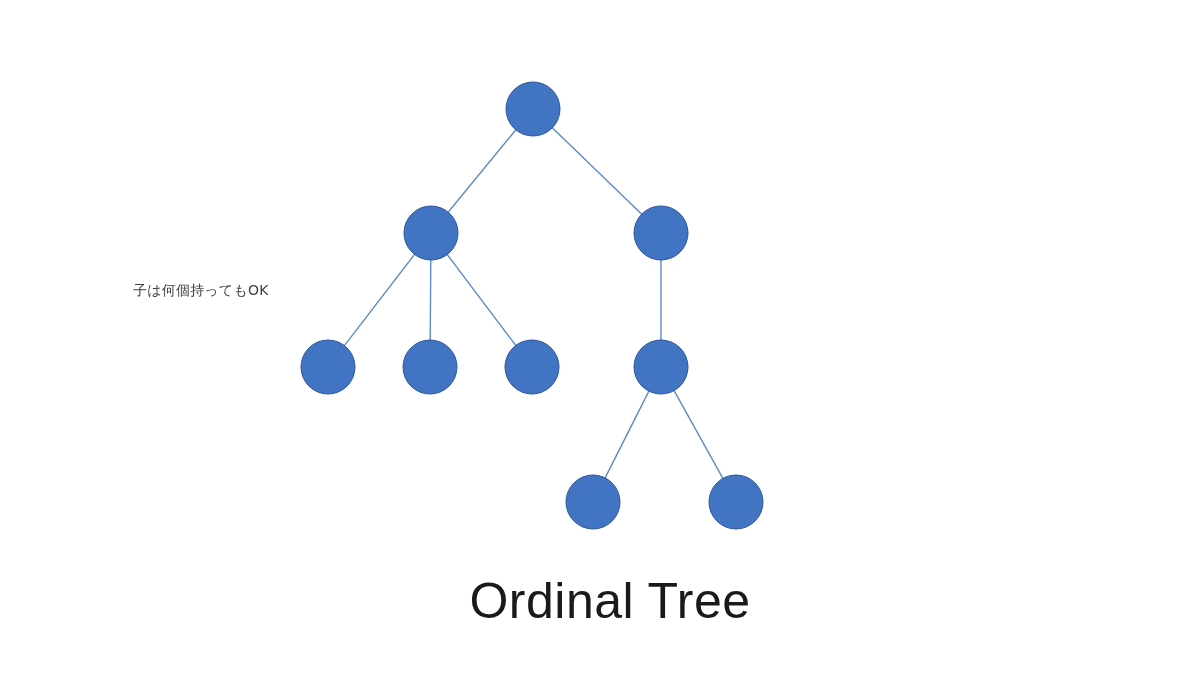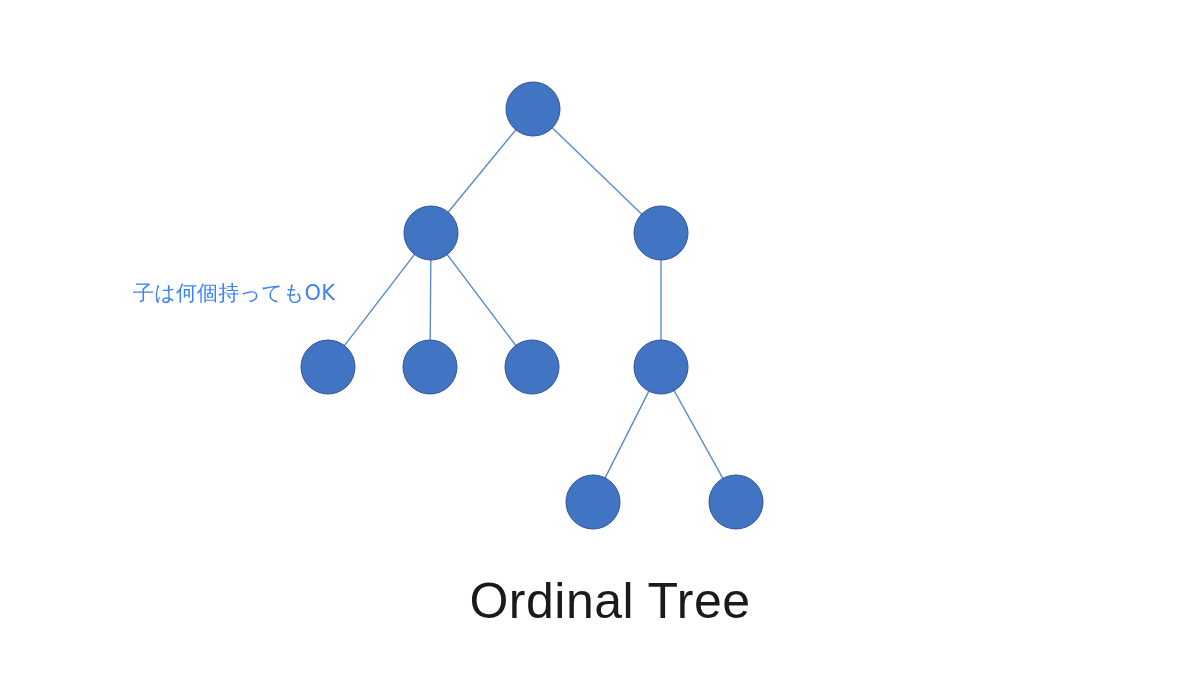--- a/index.html
+++ b/index.html
@@ -70,17 +70,17 @@
         <circle cx="661" cy="233" r="27" fill="#4274C4" stroke="#2F5597" stroke-width="1"></circle>
         <circle cx="328" cy="367" r="27" fill="#4274C4" stroke="#2F5597" stroke-width="1"></circle>
         <circle cx="430" cy="367" r="27" fill="#4274C4" stroke="#2F5597" stroke-width="1"></circle>
         <circle cx="532" cy="367" r="27" fill="#4274C4" stroke="#2F5597" stroke-width="1"></circle>
         <circle cx="661" cy="367" r="27" fill="#4274C4" stroke="#2F5597" stroke-width="1"></circle>
         <circle cx="593" cy="502" r="27" fill="#4274C4" stroke="#2F5597" stroke-width="1"></circle>
         <circle cx="736" cy="502" r="27" fill="#4274C4" stroke="#2F5597" stroke-width="1"></circle>
       </g>
   </svg>
 
-  <div class="annotation-text" style="left: 133px; top: 283px; font-size: 21px; color: #3b82f6;">子は何個持ってもOK</div>
+  <div class="annotation-text" style="left: 133px; top: 283px; font-size: 14px; color: #404040;">子は何個持ってもOK</div>
 
   <div class="slide-title" style="left: 0px; top: 576px; font-size: 50px; color: rgb(26, 26, 26);">Ordinal Tree</div>
 
 </div>
 
 </body></html>

